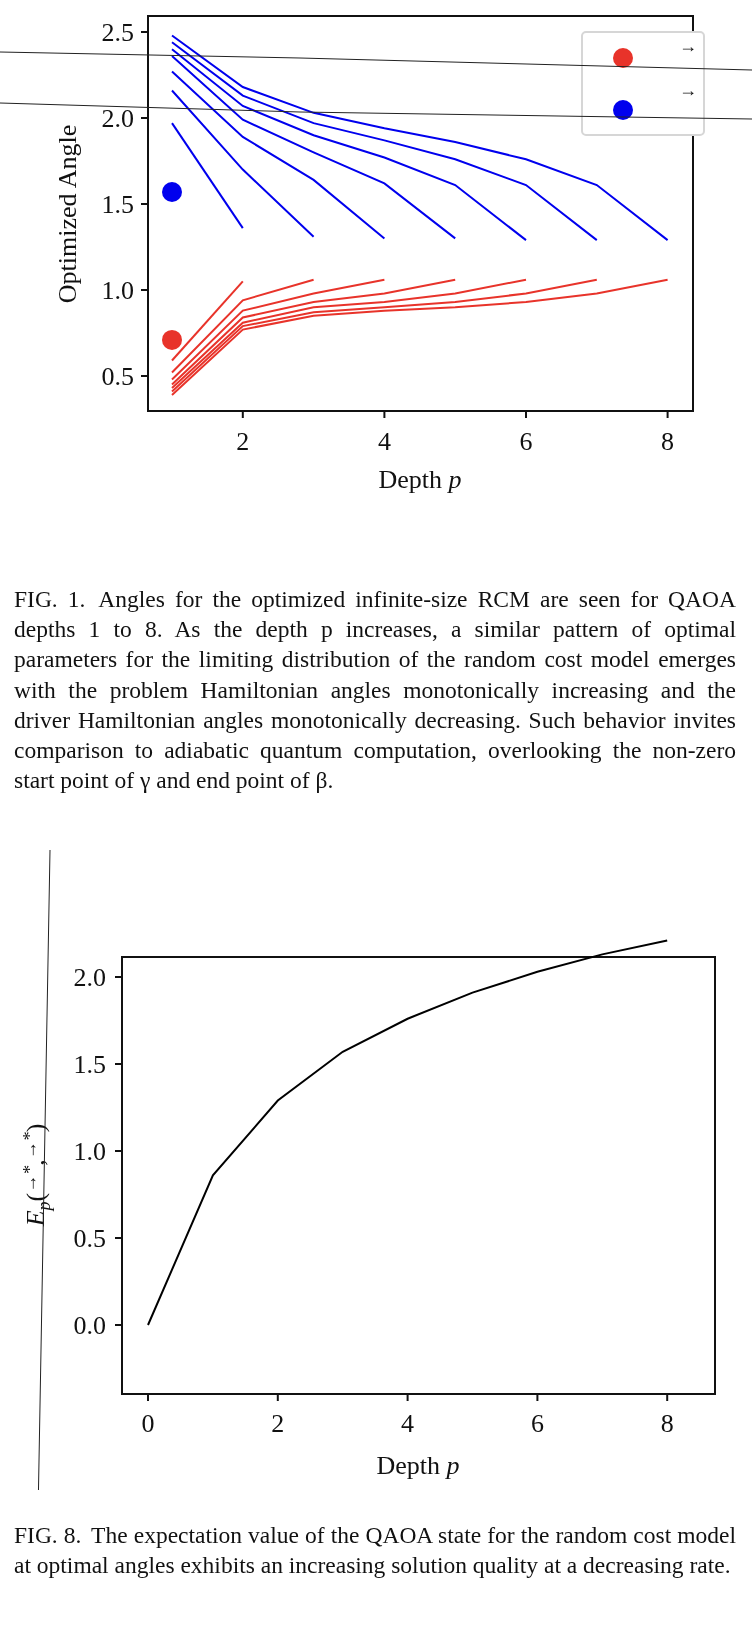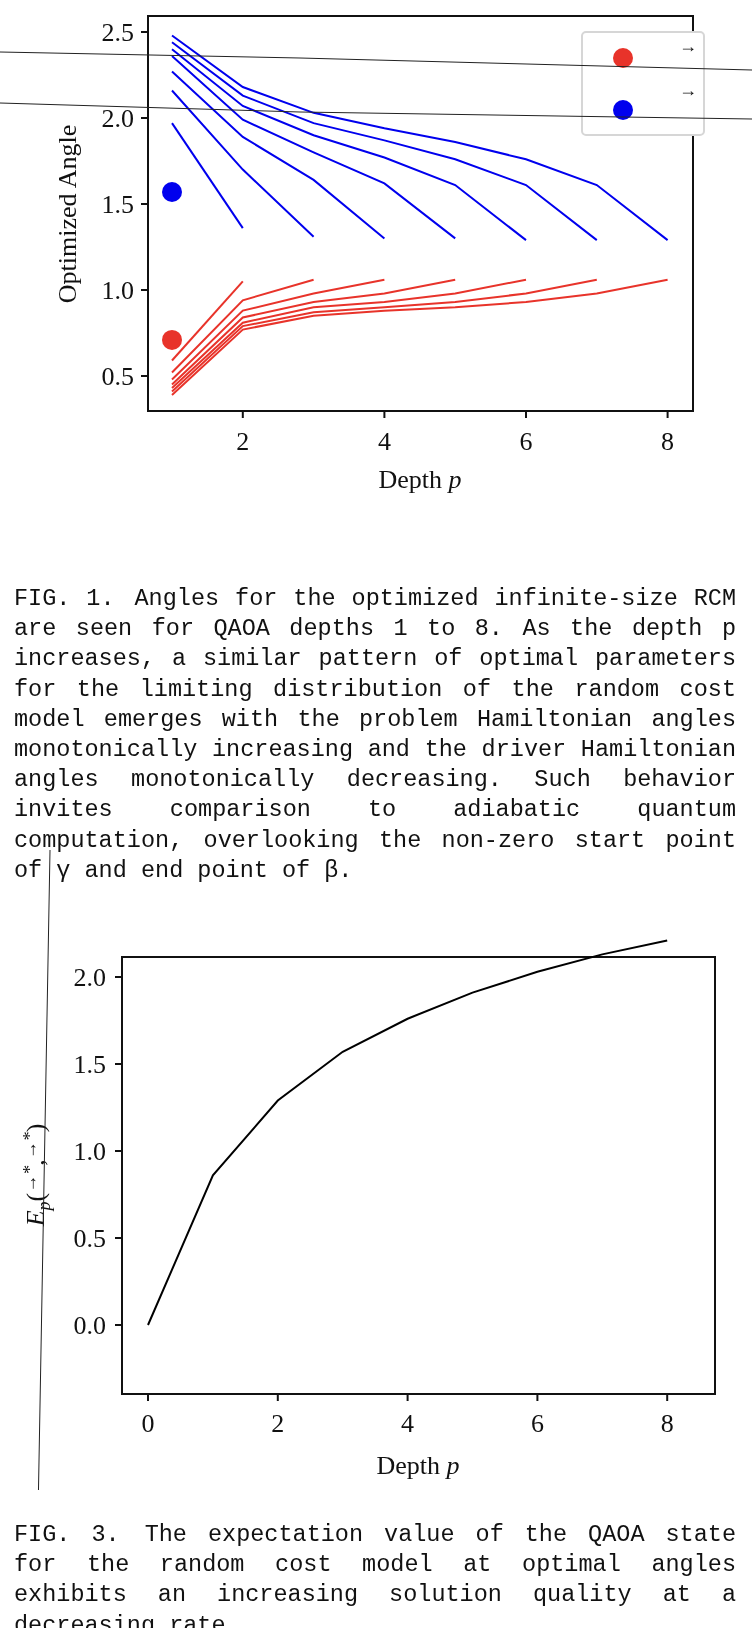--- a/index.html
+++ b/index.html
@@ -1,18 +1,18 @@
 <!DOCTYPE html>
 <html><head>
 <meta charset="utf-8">
 <style>
   html, body { margin:0; padding:0; background:#ffffff; }
   body { width:752px; height:1628px; position:relative; overflow:hidden; font-family:"DejaVu Serif", serif; color:#111; }
   svg text { font-family:"Liberation Serif", "DejaVu Serif", serif; fill:#111; }
-  .caption { position:absolute; left:14px; width:722px; font-family:Liberation Mono, monospace; font-size:23.5px; line-height:30.2px; text-align:justify; color:#111; }
+  .caption { position:absolute; left:14px; width:722px; font-family:Liberation Serif, serif; font-size:23.5px; line-height:30.2px; text-align:justify; color:#111; }
   .caption .lab { margin-right:4px; }
   #fig1 { position:absolute; left:0; top:0; }
   #fig2 { position:absolute; left:0; top:850px; }
 </style>
 </head>
 <body>
 
 <svg id="fig1" width="752" height="520" viewBox="0 0 752 520" xmlns="http://www.w3.org/2000/svg">
   <rect x="148" y="16" width="545" height="395" fill="none" stroke="#111" stroke-width="2"></rect>
   <g id="fig1-yticks">
@@ -104,15 +104,15 @@
       <polyline points="148,1325 212.9,1175.3600000000001 277.8,1100.54 342.70000000000005,1051.82 407.6,1018.76 472.5,992.6600000000001 537.4000000000001,971.78 602.3000000000001,954.38 667.2,940.46" fill="none" stroke="#000000" stroke-width="2"></polyline>
     </g>
   <g transform="translate(44,1175) rotate(-90)">
     <text x="0" y="0" font-size="26" text-anchor="middle" font-style="italic"><tspan>E</tspan><tspan font-size="18" dy="6">p</tspan><tspan dy="-6" font-style="normal">(</tspan><tspan font-size="18" dy="-8">→*</tspan><tspan dy="8" font-style="normal">,</tspan><tspan font-size="18" dy="-8">→*</tspan><tspan dy="8" font-style="normal">)</tspan></text>
   </g>
   <text x="418" y="1474" font-size="26" text-anchor="middle"><tspan id="fig2-xlab-main">Depth </tspan><tspan font-style="italic">p</tspan></text>
   <path d="M50,850 L36,1628" stroke="#222" stroke-width="1" fill="none"></path>
 </svg>
 
 <div class="caption" style="top:1520px;">
-  <span class="lab">FIG. 3.</span>
+  <span class="lab">FIG. 8.</span>
   <span>The expectation value of the QAOA state for the random cost model at optimal angles exhibits an increasing solution quality at a decreasing rate.</span>
 </div>
 
 </body></html>

